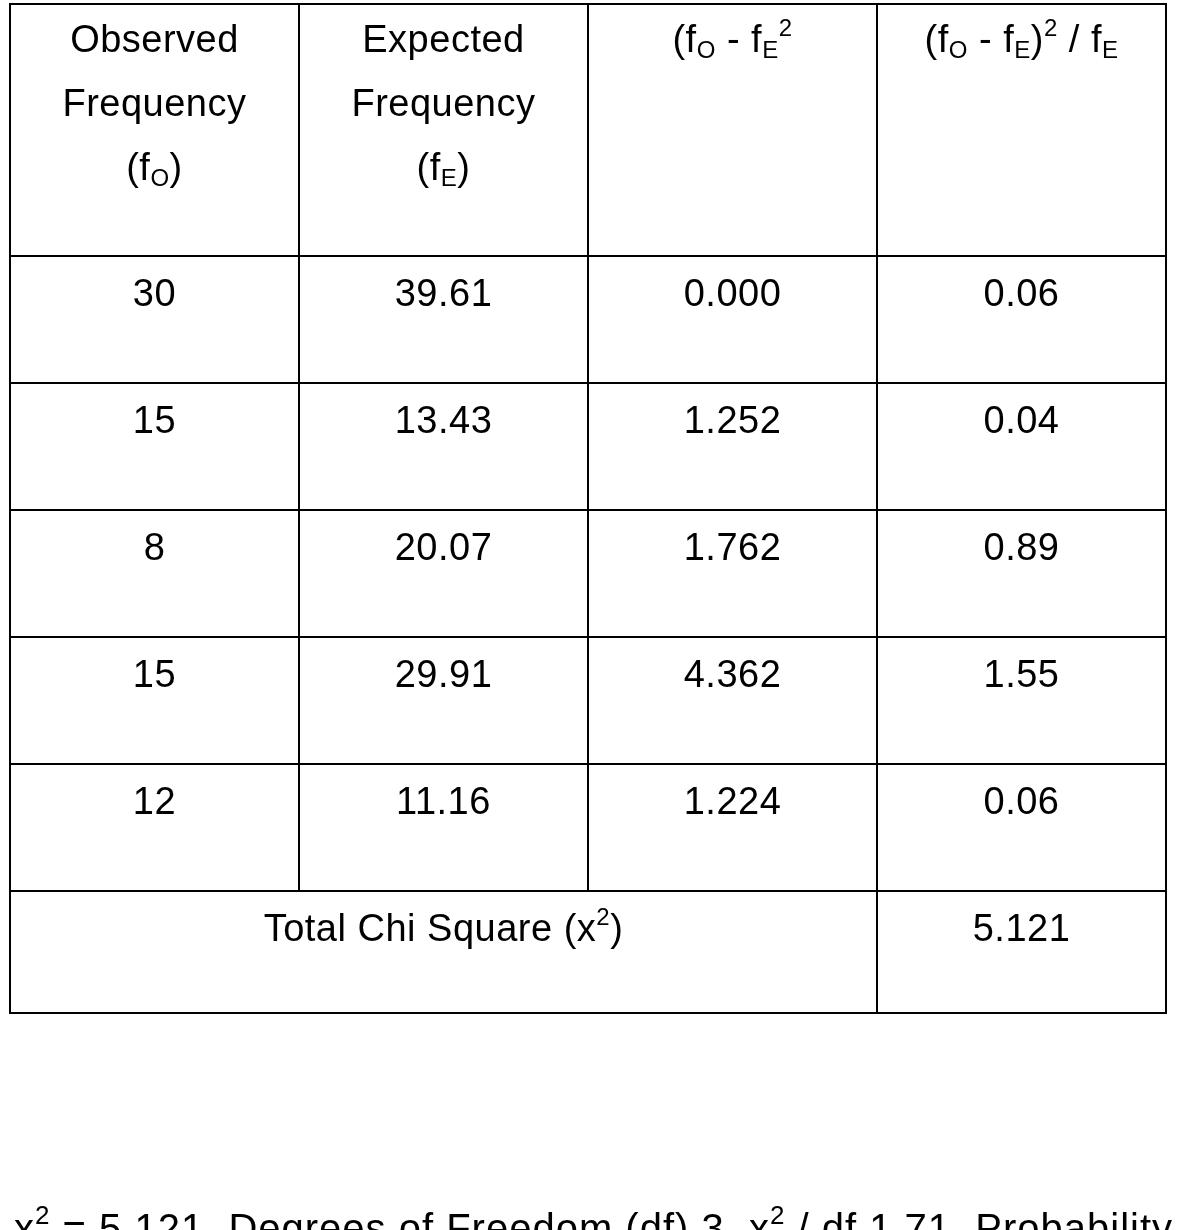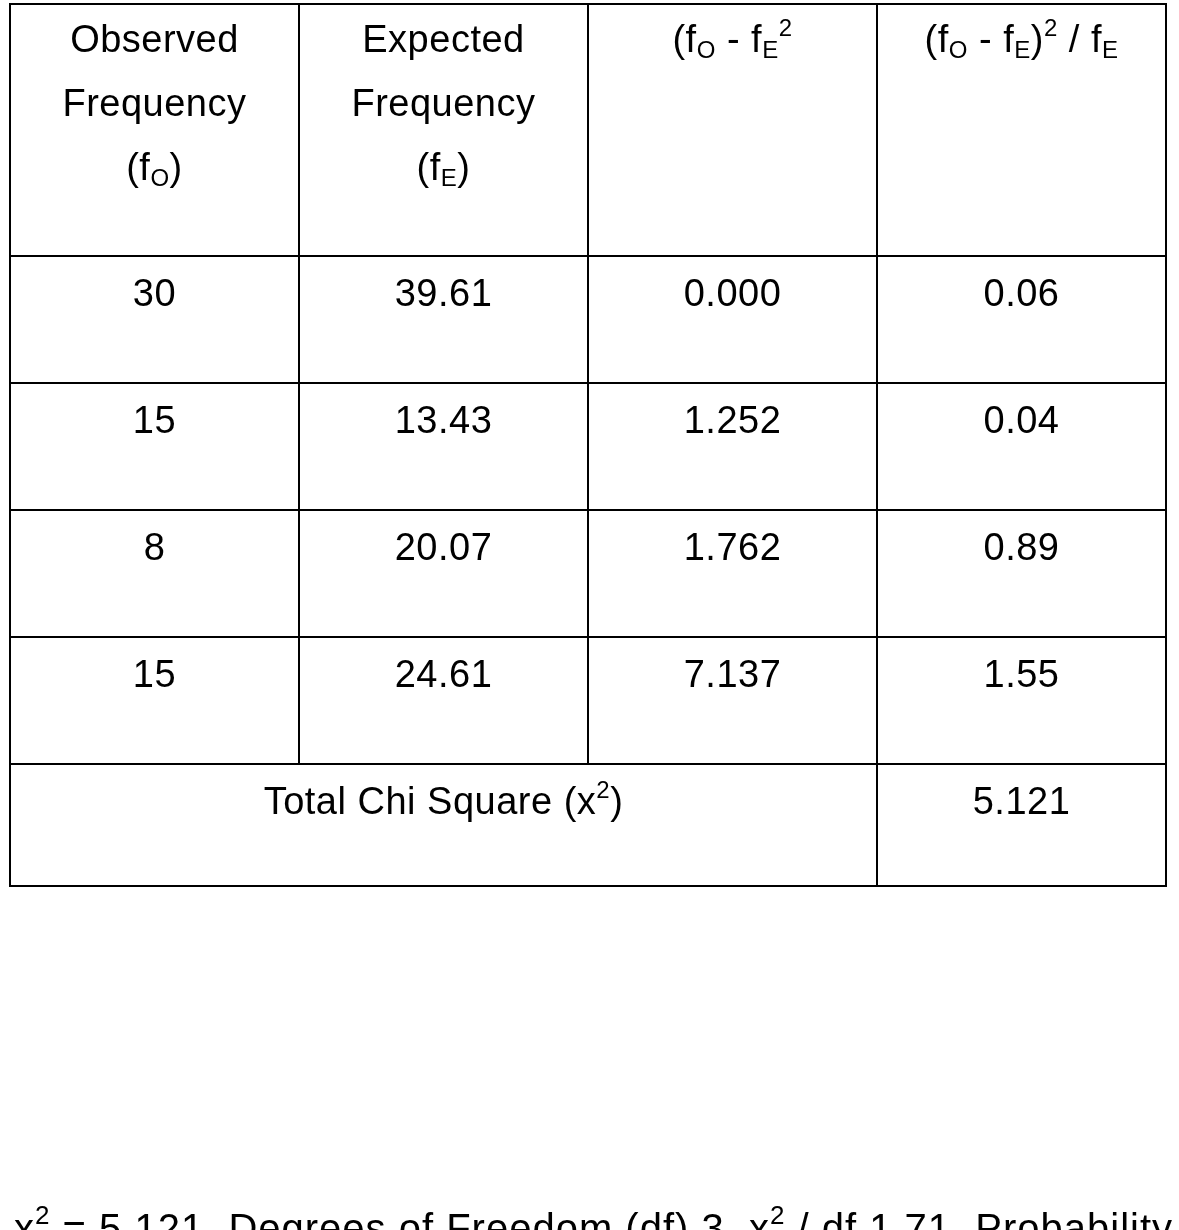--- a/index.html
+++ b/index.html
@@ -105,23 +105,29 @@
       <td>0.04</td>
     </tr>
     <tr>
       <td>8</td>
       <td>20.07</td>
       <td>1.762</td>
       <td>0.89</td>
     </tr>
     <tr>
       <td>15</td>
-      <td>24.61</td>
-      <td>7.137</td>
+      <td>29.91</td>
+      <td>4.362</td>
       <td>1.55</td>
+    </tr>
+    <tr>
+      <td>12</td>
+      <td>11.16</td>
+      <td>1.224</td>
+      <td>0.06</td>
     </tr>
     <tr class="total-row">
       <td colspan="3"><span>Total Chi Square (x</span><sup>2</sup><span>)</span></td>
       <td>5.121</td>
     </tr>
   </tbody>
 </table>
 
 <div class="footer-line"><span>x</span><sup>2</sup><span> = 5.121, Degrees of Freedom (df) 3, x</span><sup>2</sup><span> / df  1.71, Probability</span></div>
 

